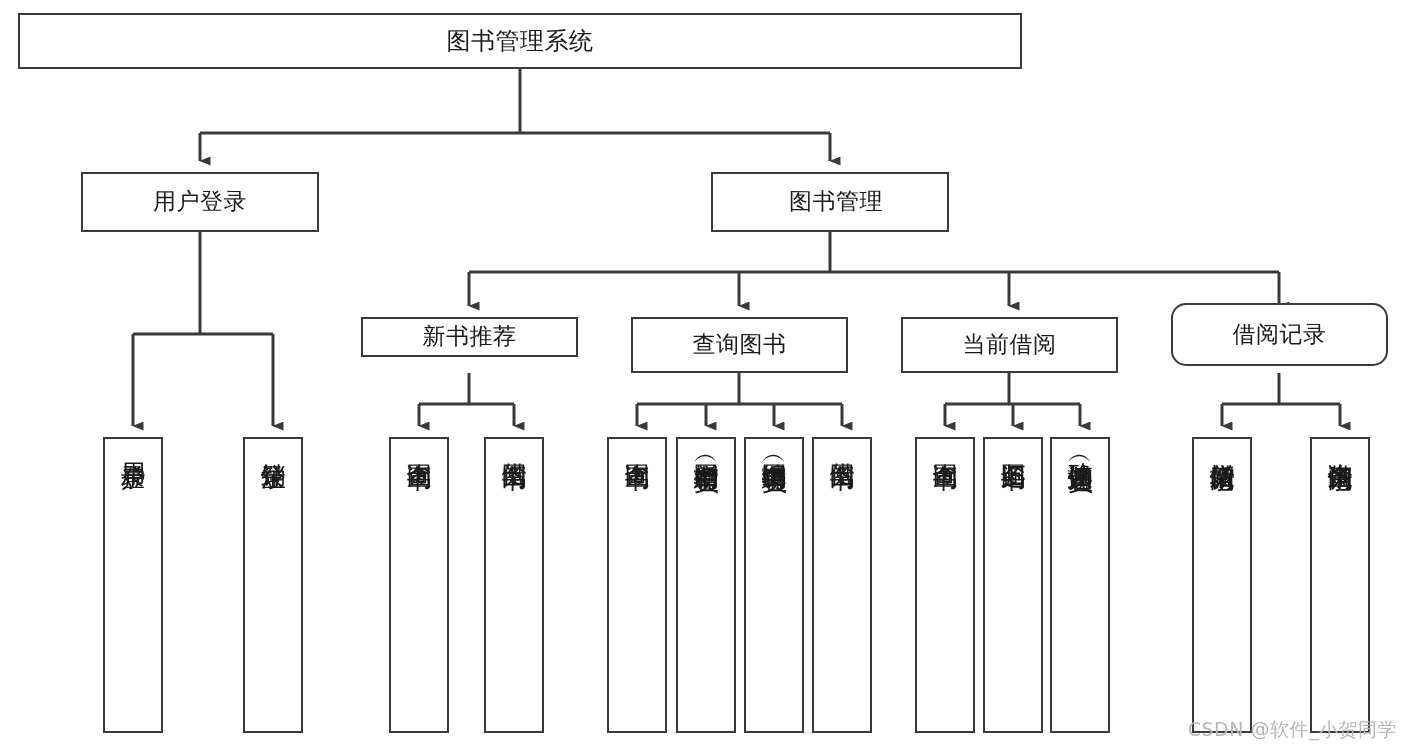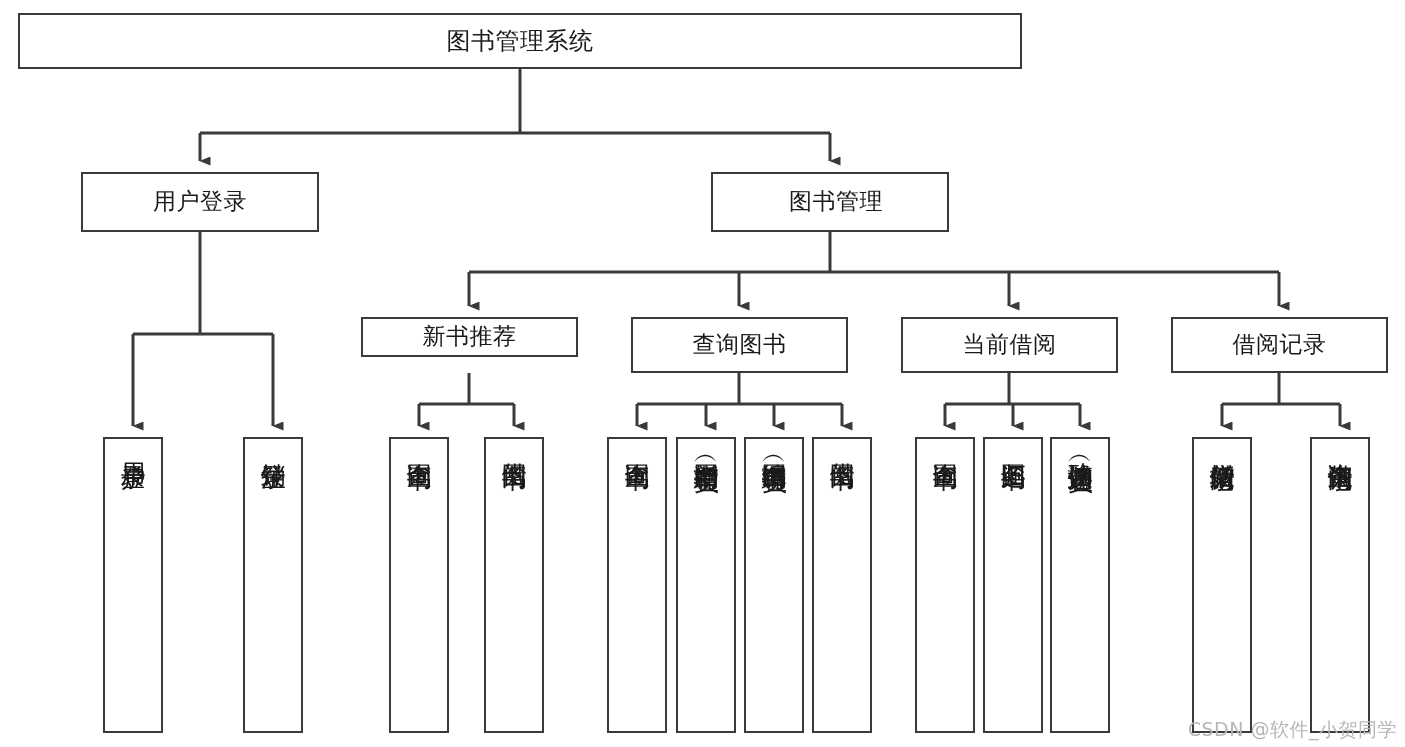--- a/index.html
+++ b/index.html
@@ -139,21 +139,21 @@
 
   <div class="node horiz" style="left:361px; top:317px; width:217px; height:40px;">
     <span class="label">新书推荐</span>
   </div>
   <div class="node horiz" style="left:631px; top:317px; width:217px; height:56px;">
     <span class="label">查询图书</span>
   </div>
   <div class="node horiz" style="left:901px; top:317px; width:217px; height:56px;">
     <span class="label">当前借阅</span>
   </div>
-  <div class="node horiz" style="left:1171px; top:317px; width:217px; height:56px;">
+  <div class="node horiz" style="left:1171px; top:303px; width:217px; height:63px;border-radius:15px;">
     <span class="label">借阅记录</span>
   </div>
 
   <div class="node vert" style="left:103px; top:437px; width:60px; height:296px;">
     <span class="label">用户登录</span>
   </div>
   <div class="node vert" style="left:243px; top:437px; width:60px; height:296px;">
     <span class="label">注销登录</span>
   </div>
   <div class="node vert" style="left:389px; top:437px; width:60px; height:296px;">

